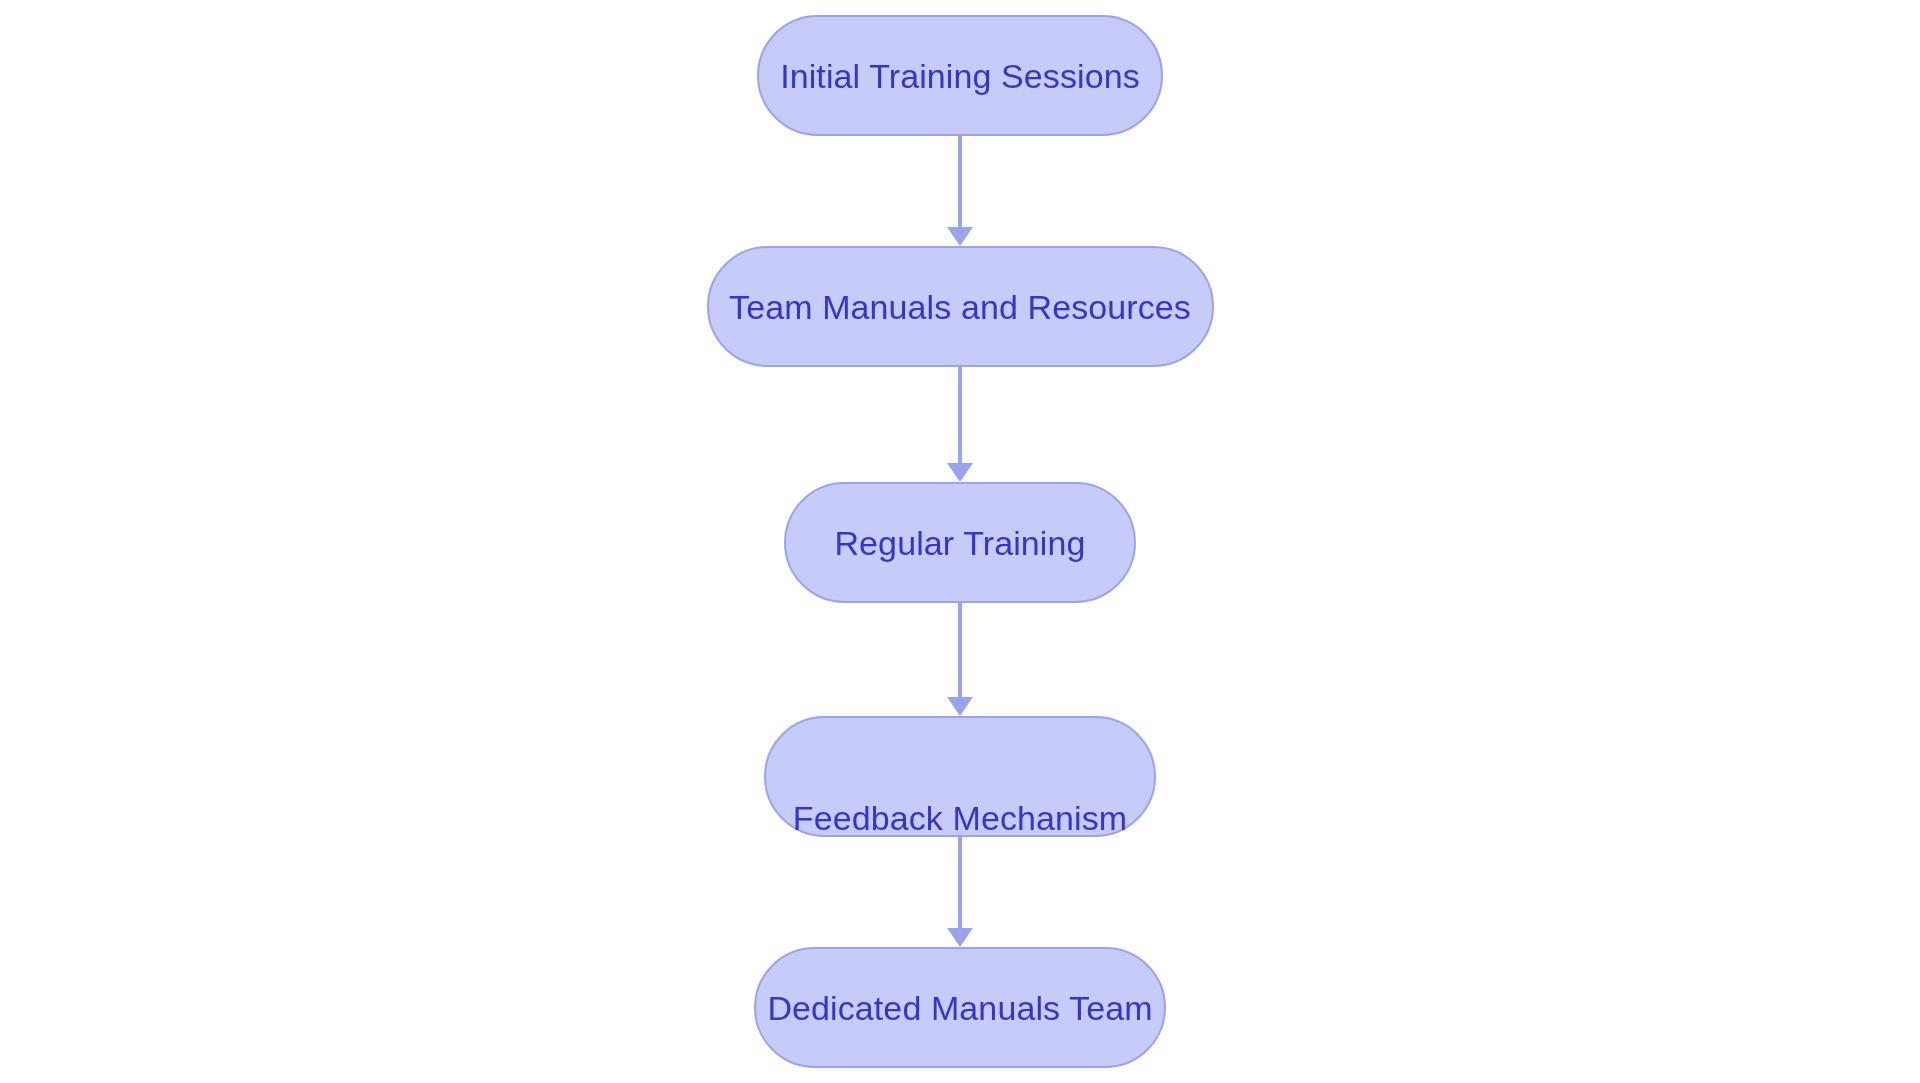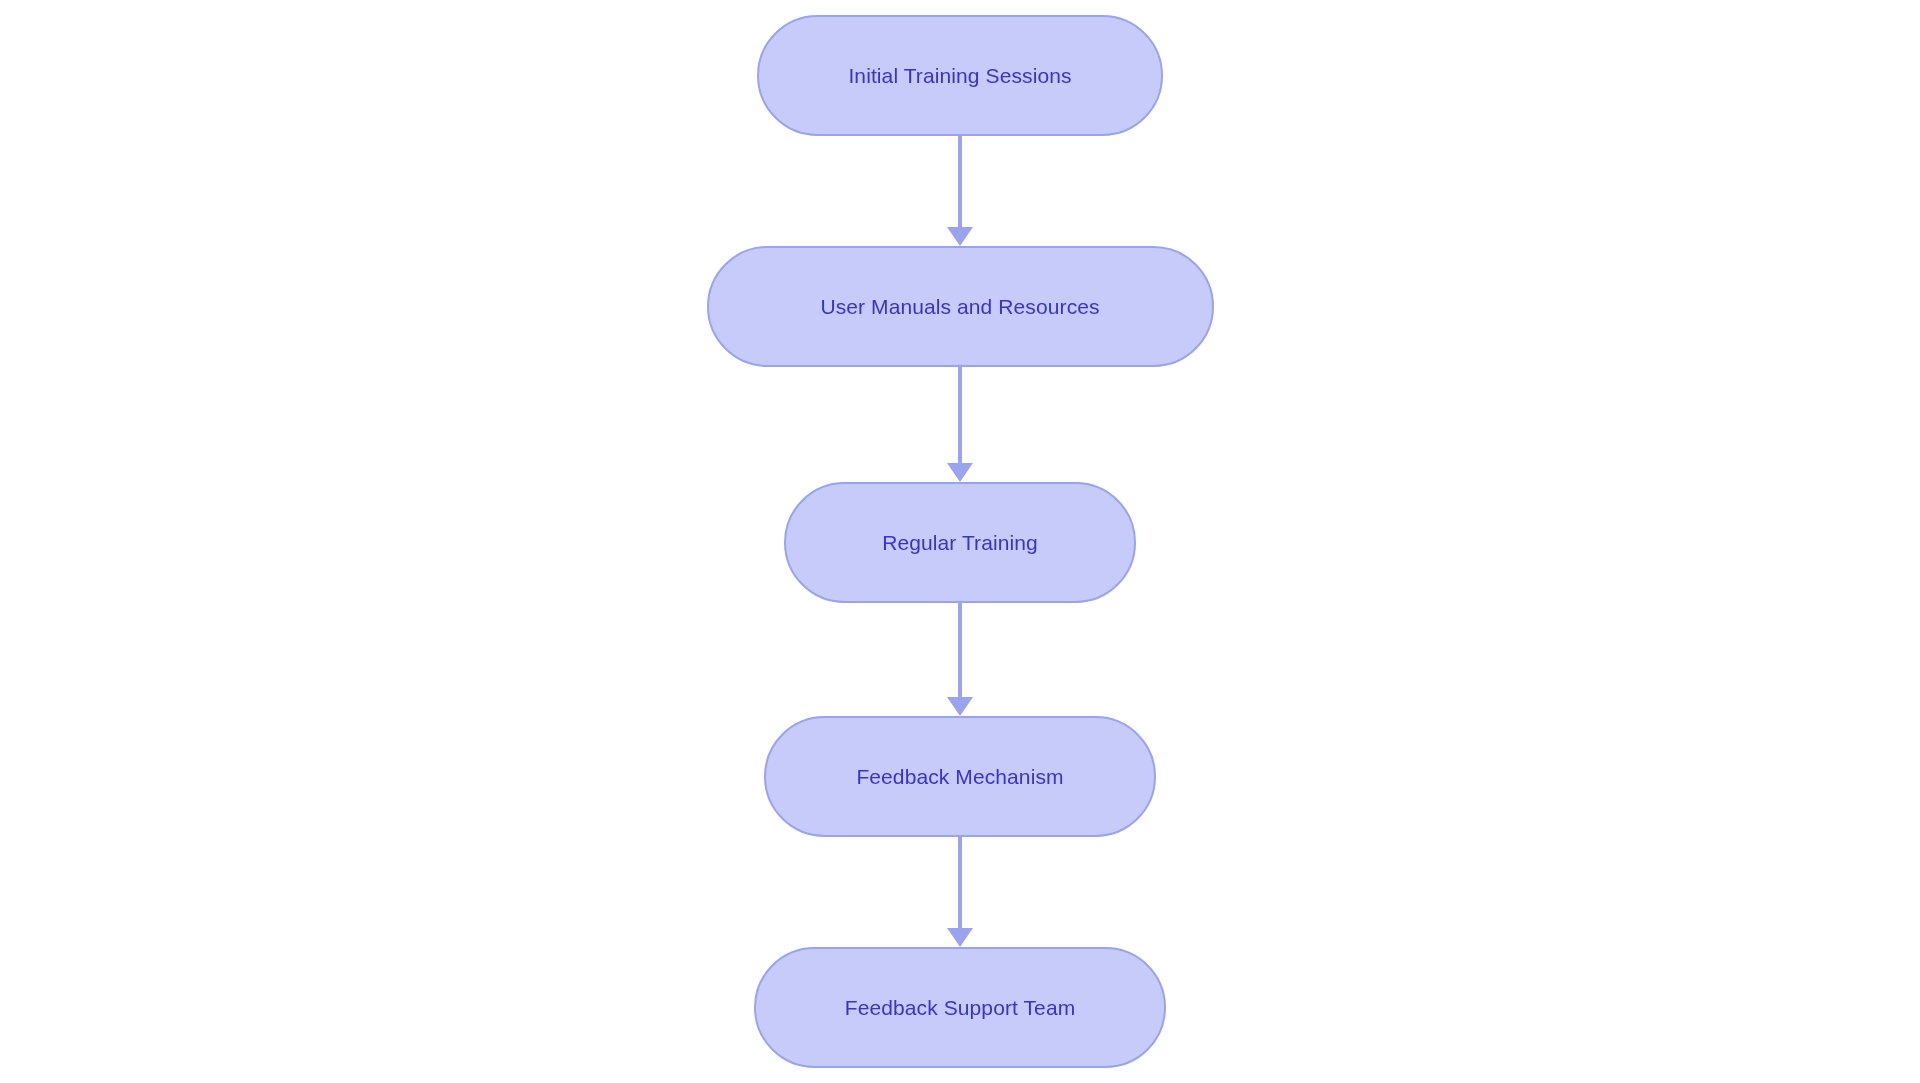--- a/index.html
+++ b/index.html
@@ -36,21 +36,21 @@
 
   .node {
     box-sizing: border-box;
     display: flex;
     align-items: center;
     justify-content: center;
     background: #c6cbfa;
     border: 2px solid #9aa3ee;
     border-radius: 999px;
     color: #3a32cf;
-    font-size: 21px;
+    font-size: 34px;
     font-weight: 400;
     line-height: 1;
     letter-spacing: 0.1px;
     white-space: nowrap;
     padding: 0 44px;
     height: 121px;
   }
 
   .node-label {
     display: block;
@@ -78,21 +78,21 @@
     border-left: 13px solid transparent;
     border-right: 13px solid transparent;
     border-top: 19px solid #9aa3ee;
     margin-top: -1px;
   }
 
   
   .n0 { width: 406px; }
   .n1 { width: 507px; }
   .n2 { width: 352px; }
-  .n3 { width: 392px; }
+  .n3 { width: 392px; align-items: flex-end; }
   .n4 { width: 412px; }
 
   .c0 { height: 110px; }
   .c1 { height: 115px; }
   .c2 { height: 113px; }
   .c3 { height: 110px; }
 
   .spacer-top { height: 15px; flex: 0 0 auto; }
 </style>
 </head>
@@ -106,21 +106,21 @@
     <div class="node n0">
       <span class="node-label">Initial Training Sessions</span>
     </div>
 
     <div class="connector c0">
       <div class="stem"></div>
       <div class="head"></div>
     </div>
 
     <div class="node n1">
-      <span class="node-label">User Manuals and Resources</span>
+      <span class="node-label">Team Manuals and Resources</span>
     </div>
 
     <div class="connector c1">
       <div class="stem"></div>
       <div class="head"></div>
     </div>
 
     <div class="node n2">
       <span class="node-label">Regular Training</span>
     </div>
@@ -133,17 +133,17 @@
     <div class="node n3">
       <span class="node-label">Feedback Mechanism</span>
     </div>
 
     <div class="connector c3">
       <div class="stem"></div>
       <div class="head"></div>
     </div>
 
     <div class="node n4">
-      <span class="node-label">Feedback Support Team</span>
+      <span class="node-label">Dedicated Manuals Team</span>
     </div>
 
   </div>
 </div>
 
 </body></html>

